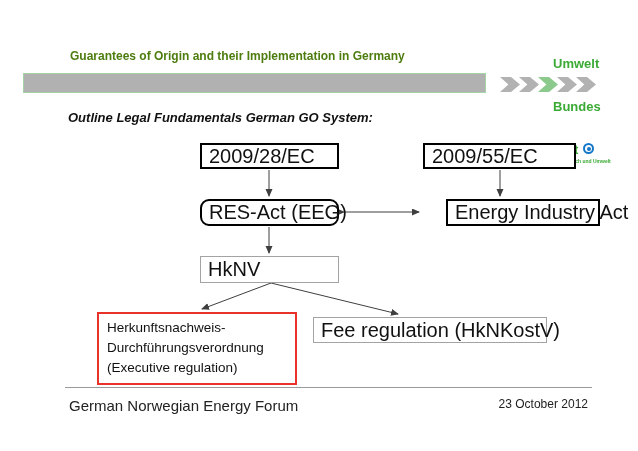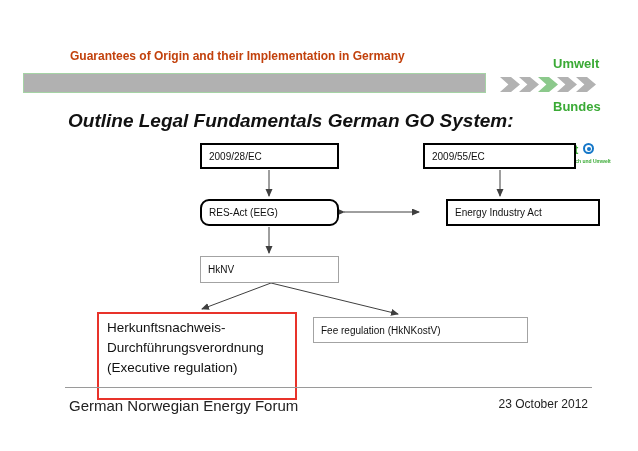--- a/index.html
+++ b/index.html
@@ -2,46 +2,46 @@
 <html><head>
 <meta charset="utf-8">
 <style>
   html,body{margin:0;padding:0;background:#fff;}
   #slide{
     position:relative;width:638px;height:451px;background:#ffffff;
     font-family:"Liberation Sans","DejaVu Sans",sans-serif;
     color:#1a1a1a;overflow:hidden;
   }
   
-  .hdr-title{position:absolute;left:70px;top:49px;font-size:12px;font-weight:bold;color:#c2410c;}
+  .hdr-title{position:absolute;left:70px;top:49px;font-size:12px;font-weight:bold;color:#4d7c0f;}
   .logo{position:absolute;left:553px;top:27px;width:80px;color:#3aaa35;}
   .logo-line{font-size:13px;font-weight:bold;line-height:13px;letter-spacing:0;margin-top:30px;}
   .logo-amt{display:flex;align-items:flex-start;gap:5px;}
   .emblem{width:11px;height:11px;border:2px solid #1577c8;border-radius:50%;
     display:inline-flex;align-items:center;justify-content:center;box-sizing:border-box;}
   .emblem i{width:4px;height:4px;border-radius:50%;background:#1577c8;display:block;}
   .logo-tag{font-size:5px;font-weight:bold;margin-top:2px;white-space:nowrap;}
   .graybar{position:absolute;left:23px;top:73px;width:463px;height:20px;
     background:#b1b1b1;border:1px solid #a5d3a5;box-sizing:border-box;}
   .chevrons{position:absolute;left:500px;top:77px;display:flex;}
   .chev{width:20px;height:15px;margin-right:-1px;
     clip-path:polygon(0 0,55% 0,100% 50%,55% 100%,0 100%,42% 50%);}
   
-  .slide-title{position:absolute;left:68px;top:110px;font-size:19px;font-weight:bold;font-style:italic;color:#111;}
+  .slide-title{position:absolute;left:68px;top:110px;font-size:13px;font-weight:bold;font-style:italic;color:#111;}
   
   .dbox{position:absolute;background:#fff;border:2px solid #000;box-sizing:border-box;
-    display:flex;align-items:center;padding:0 7px;font-size:10px;color:#111;white-space:nowrap;}
+    display:flex;align-items:center;padding:0 7px;font-size:20px;color:#111;white-space:nowrap;}
   .thin{border:1px solid #a3a3a3;}
   #box-28{left:200px;top:143px;width:139px;height:26px;}
   #box-72{left:423px;top:143px;width:153px;height:26px;}
   #box-res{left:200px;top:199px;width:139px;height:27px;border-radius:9px;}
   #box-energy{left:446px;top:199px;width:154px;height:27px;}
   #box-hknv{left:200px;top:256px;width:139px;height:27px;}
-  #box-fee{left:313px;top:317px;width:215px;height:26px;text-align:right;}
-  #box-red{left:97px;top:312px;width:200px;height:88px;border:2px solid #e8322a;
+  #box-fee{left:313px;top:317px;width:234px;height:26px;text-align:right;}
+  #box-red{left:97px;top:312px;width:200px;height:73px;border:2px solid #e8322a;
     display:block;padding:4px 8px;font-size:13.5px;line-height:20px;white-space:normal;}
   #box-red span{display:block;}
   
   .arrows{position:absolute;left:0;top:0;pointer-events:none;}
   
   .foot-line{position:absolute;left:65px;top:387px;width:527px;height:1px;background:#9a9a9a;}
   .foot-left{position:absolute;left:69px;top:397px;font-size:15px;color:#222;}
   .foot-right{position:absolute;right:50px;top:397px;font-size:12px;color:#222;}
 </style>
 </head>

